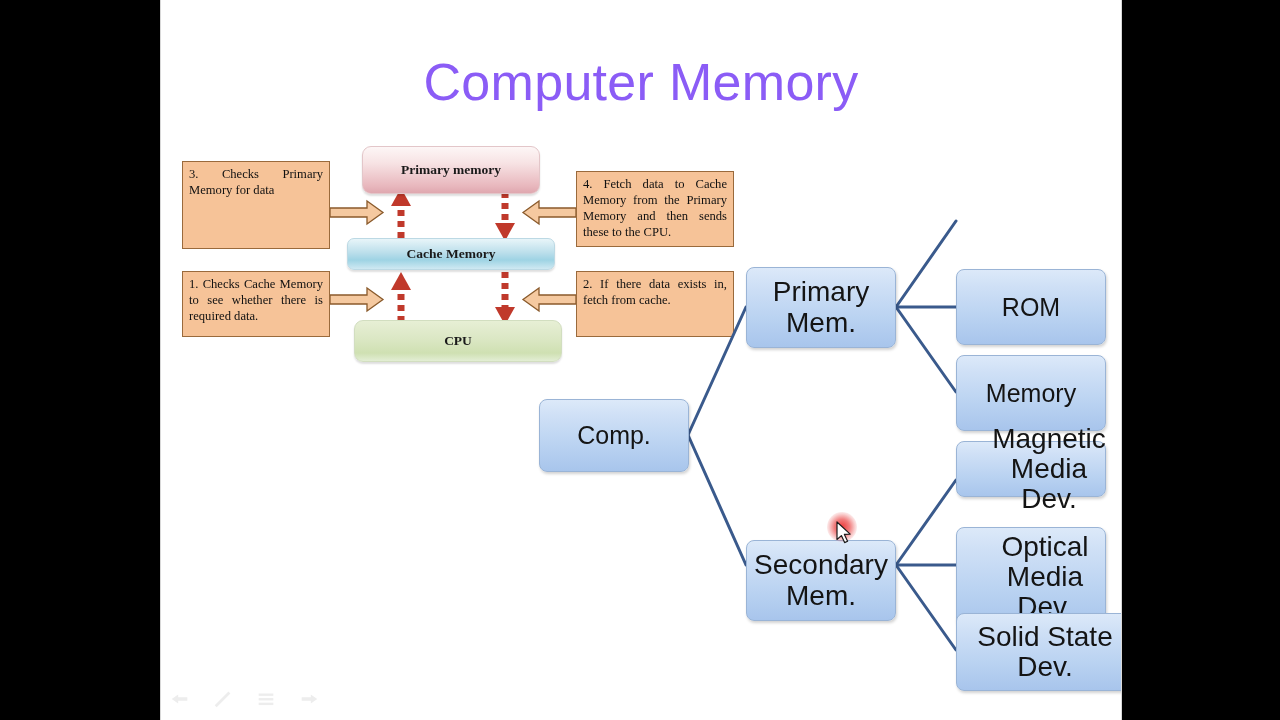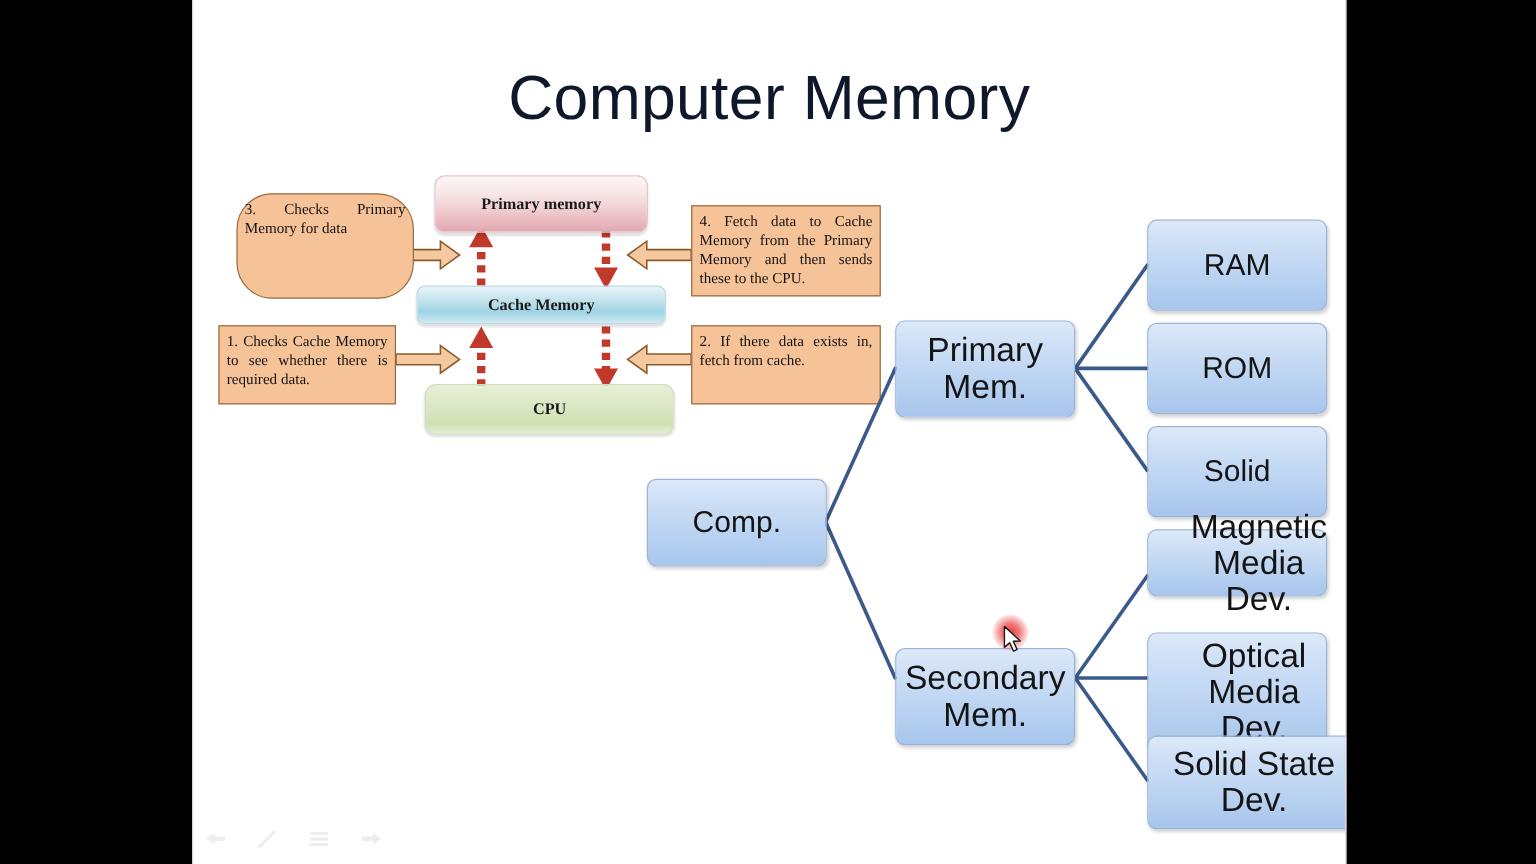--- a/index.html
+++ b/index.html
@@ -22,21 +22,21 @@
     background:#ffffff;
     border-left:1px solid #d8d8d8;
     border-right:1px solid #d8d8d8;
     overflow:hidden;
   }
 
   
   #title{
     position:absolute;left:0;top:52px;width:960px;
     text-align:center;
-    font-size:52px;font-weight:400;color:#0f172a;
+    font-size:52px;font-weight:400;color:#8b5cf6;
     letter-spacing:0.3px;
     font-family:"Liberation Sans", sans-serif;
   }
 
   
   #flow{position:absolute;left:0;top:0;width:600px;height:400px;}
 
   .fbox{
     position:absolute;
     box-sizing:border-box;
@@ -82,21 +82,21 @@
     background:#f6c398;
     border:1px solid #9a6a3c;
     color:#111;
     font-family:"Liberation Serif", serif;
     font-size:12.6px;
     line-height:1.26;
     padding:5px 6px 4px 6px;
     text-align:justify;
     text-align-last:left;
   }
-  #note3{left:36px;top:161px;width:148px;height:88px;border-radius:30px;}
+  #note3{left:21px;top:161px;width:148px;height:88px;}
   #note1{left:21px;top:271px;width:148px;height:66px;}
   #note4{left:415px;top:171px;width:158px;height:76px;}
   #note2{left:415px;top:271px;width:158px;height:66px;}
 
   
   .svglayer{position:absolute;left:0;top:0;pointer-events:none;}
 
   
   #tree{position:absolute;left:0;top:0;width:960px;height:720px;}
   .tbox{
@@ -221,23 +221,22 @@
           <path d="M735,565 L795,565"></path>
           <path d="M735,565 L795,650"></path>
         </g>
       </svg>
 
       <div class="tbox" style="left:378px;top:399px;width:150px;height:73px;">Comp.</div>
 
       <div class="tbox two-line" style="left:585px;top:267px;width:150px;height:81px;">Primary Mem.</div>
       <div class="tbox two-line" style="left:585px;top:525px;width:150px;height:81px;margin-top:15px;">Secondary Mem.</div>
 
-      <div class="tbox" style="left:795px;top:183px;width:150px;height:76px;">RAM</div>
       <div class="tbox" style="left:795px;top:269px;width:150px;height:76px;">ROM</div>
-      <div class="tbox" style="left:795px;top:355px;width:150px;height:76px;">Solid</div>
+      <div class="tbox" style="left:795px;top:355px;width:150px;height:76px;">Memory</div>
 
       <div class="tbox two-line" style="left:795px;top:441px;width:150px;height:56px;padding-left:36px;">Magnetic Media Dev.</div>
       <div class="tbox two-line" style="left:795px;top:527px;width:150px;height:100px;padding-left:28px;">Optical Media Dev.</div>
       <div class="tbox two-line" style="left:795px;top:613px;width:178px;height:78px;">Solid State Dev.</div>
     </div>
 
     <div id="toolbar">
       <div class="tbicon" title="Previous">
         <svg viewBox="0 0 24 24" width="22" height="22" fill="#ededed">
           <path d="M10 7 L3 12 L10 17 L10 14 L20 14 L20 10 L10 10 Z"></path>

